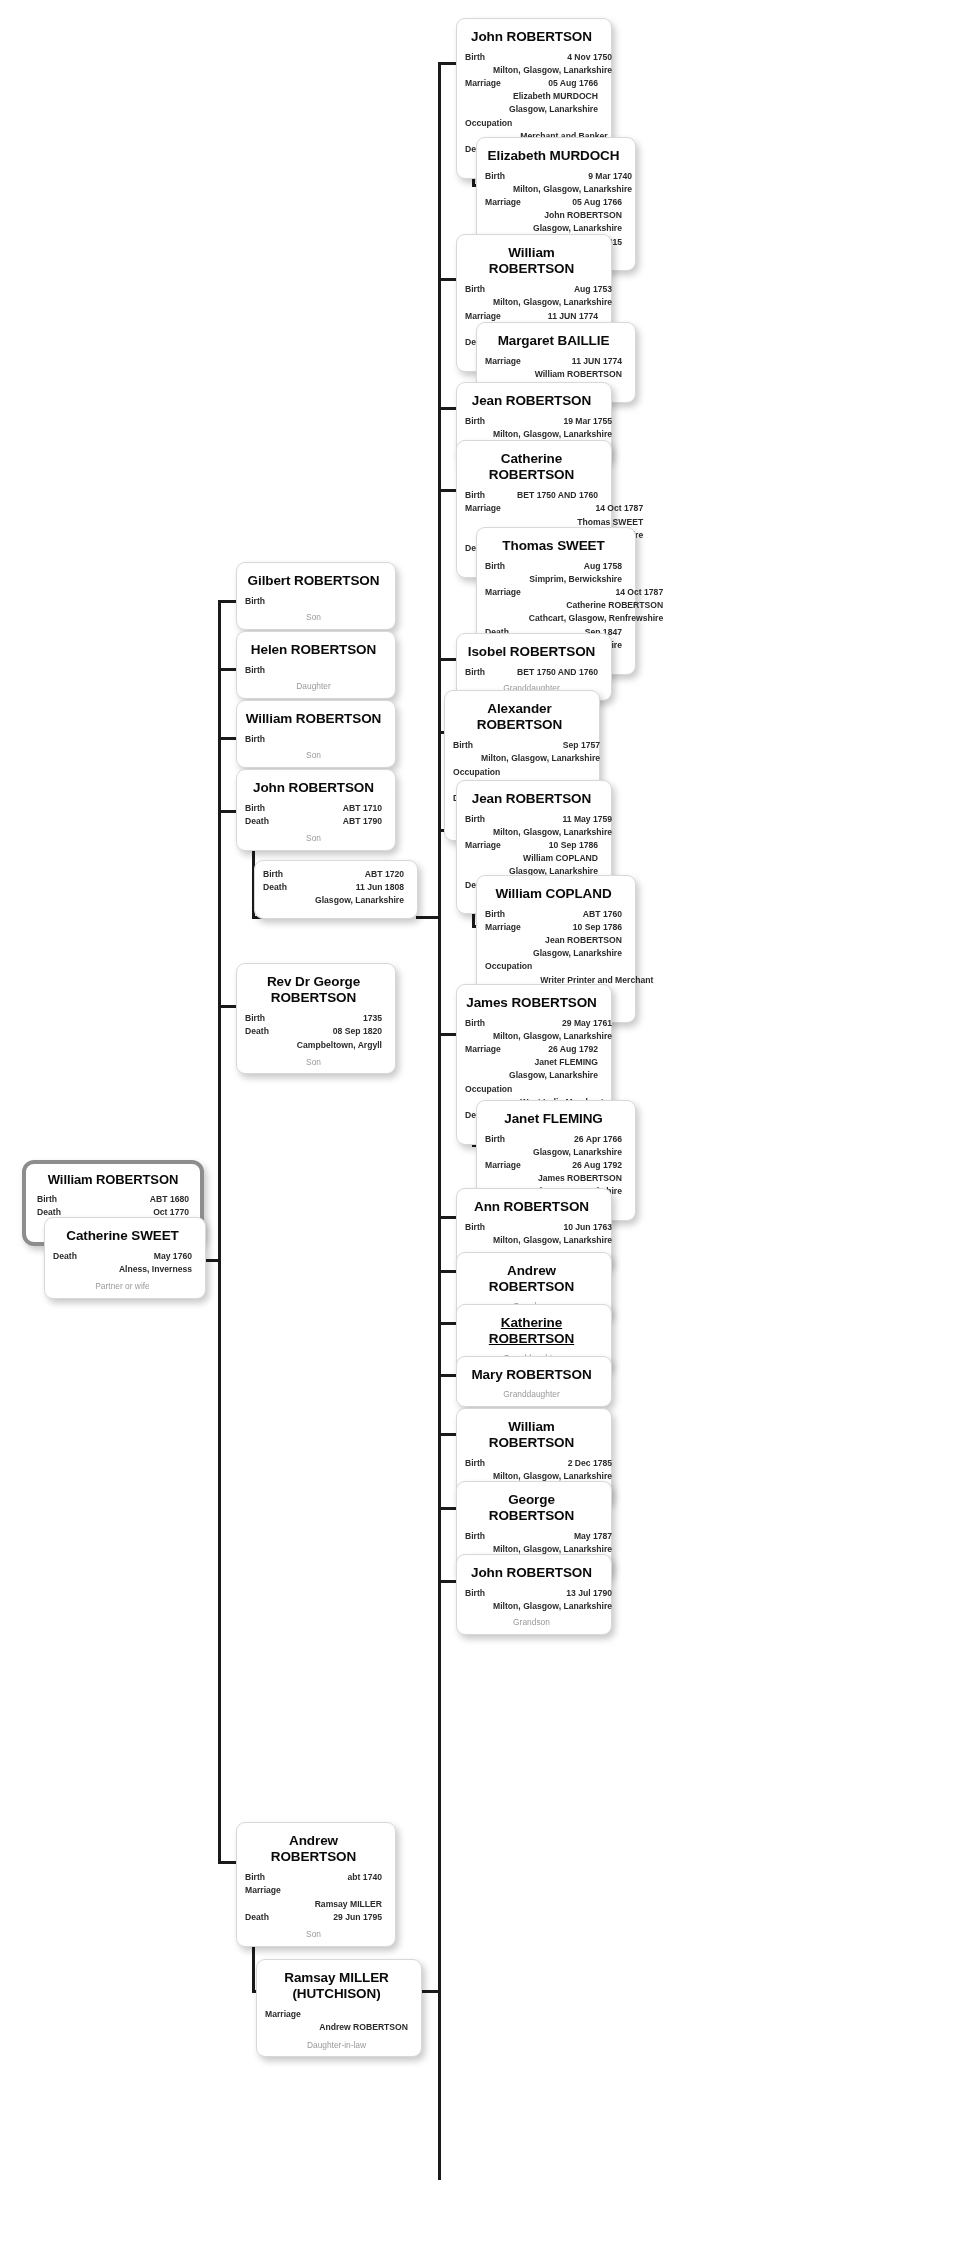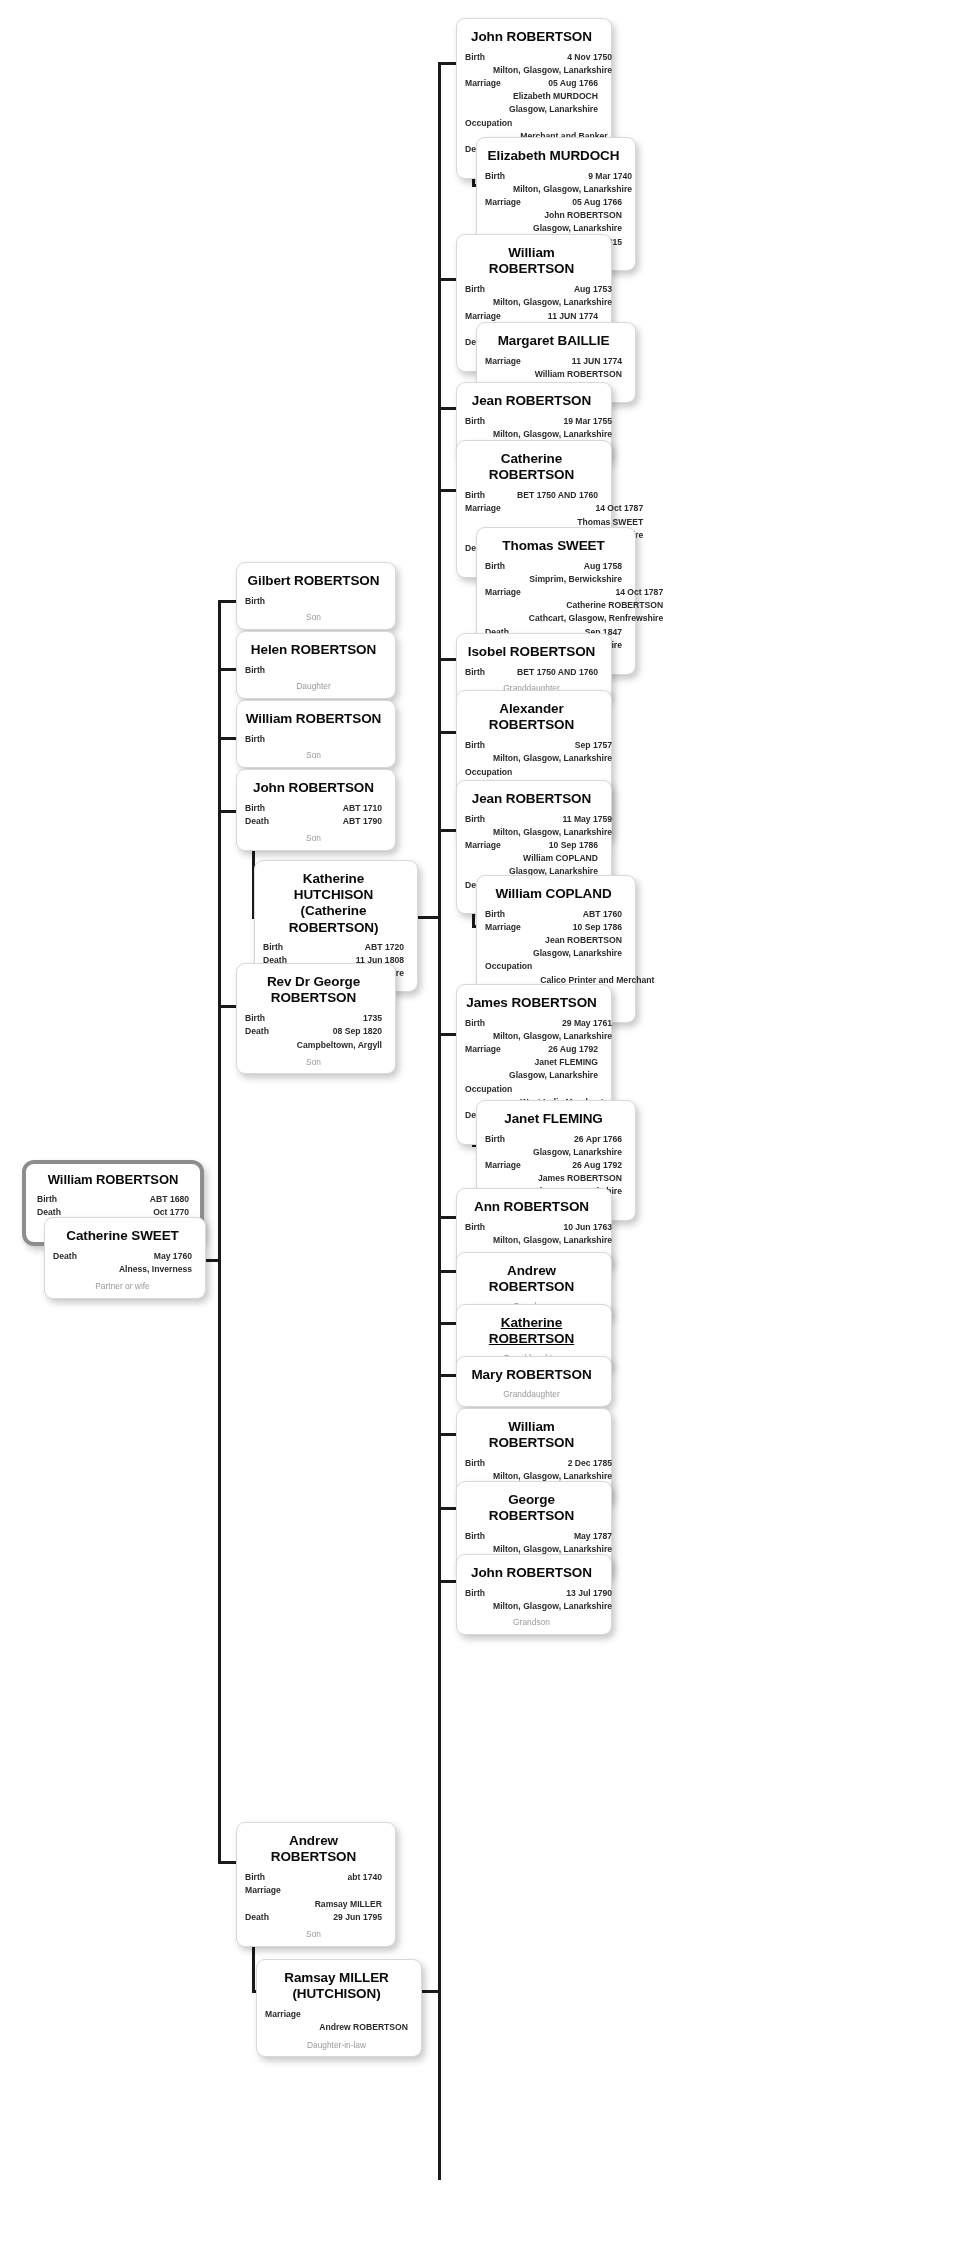--- a/index.html
+++ b/index.html
@@ -229,21 +229,20 @@
           <div class="lbl">Death</div>
           <div class="vals">
             <div>ABT 1790</div>
           </div>
         </div>
       </div>
     <div class="rel">Son</div>
   </div>
 
   <div class="card" style="left:254px;top:860px;width:164px;">
-    <div class="nm two"><span>Katherine HUTCHISON</span><br><span>(Catherine ROBERTSON)</span></div>
     <div class="rows">
         <div class="row">
           <div class="lbl">Birth</div>
           <div class="vals">
             <div>ABT 1720</div>
           </div>
         </div>
         <div class="row">
           <div class="lbl">Death</div>
           <div class="vals">
@@ -495,21 +494,21 @@
         <div class="row">
           <div class="lbl">Birth</div>
           <div class="vals">
             <div>BET 1750 AND 1760</div>
           </div>
         </div>
       </div>
     <div class="rel">Granddaughter</div>
   </div>
 
-  <div class="card" style="left:456px;top:690px;width:156px;">
+  <div class="card" style="left:444px;top:690px;width:156px;">
     <div class="nm">Alexander ROBERTSON</div>
     <div class="rows">
         <div class="row">
           <div class="lbl">Birth</div>
           <div class="vals">
             <div>Sep 1757</div>
             <div>Milton, Glasgow, Lanarkshire</div>
           </div>
         </div>
         <div class="row">
@@ -572,21 +571,21 @@
           <div class="vals">
             <div>10 Sep 1786</div>
             <div>Jean ROBERTSON</div>
             <div>Glasgow, Lanarkshire</div>
           </div>
         </div>
         <div class="row">
           <div class="lbl">Occupation</div>
           <div class="vals">
             <div>&nbsp;</div>
-            <div>Calico Printer and Merchant</div>
+            <div>Writer Printer and Merchant</div>
           </div>
         </div>
         <div class="row">
           <div class="lbl">Death</div>
           <div class="vals">
             <div>&nbsp;</div>
           </div>
         </div>
       </div>
     <div class="rel">Grandson-in-law</div>

